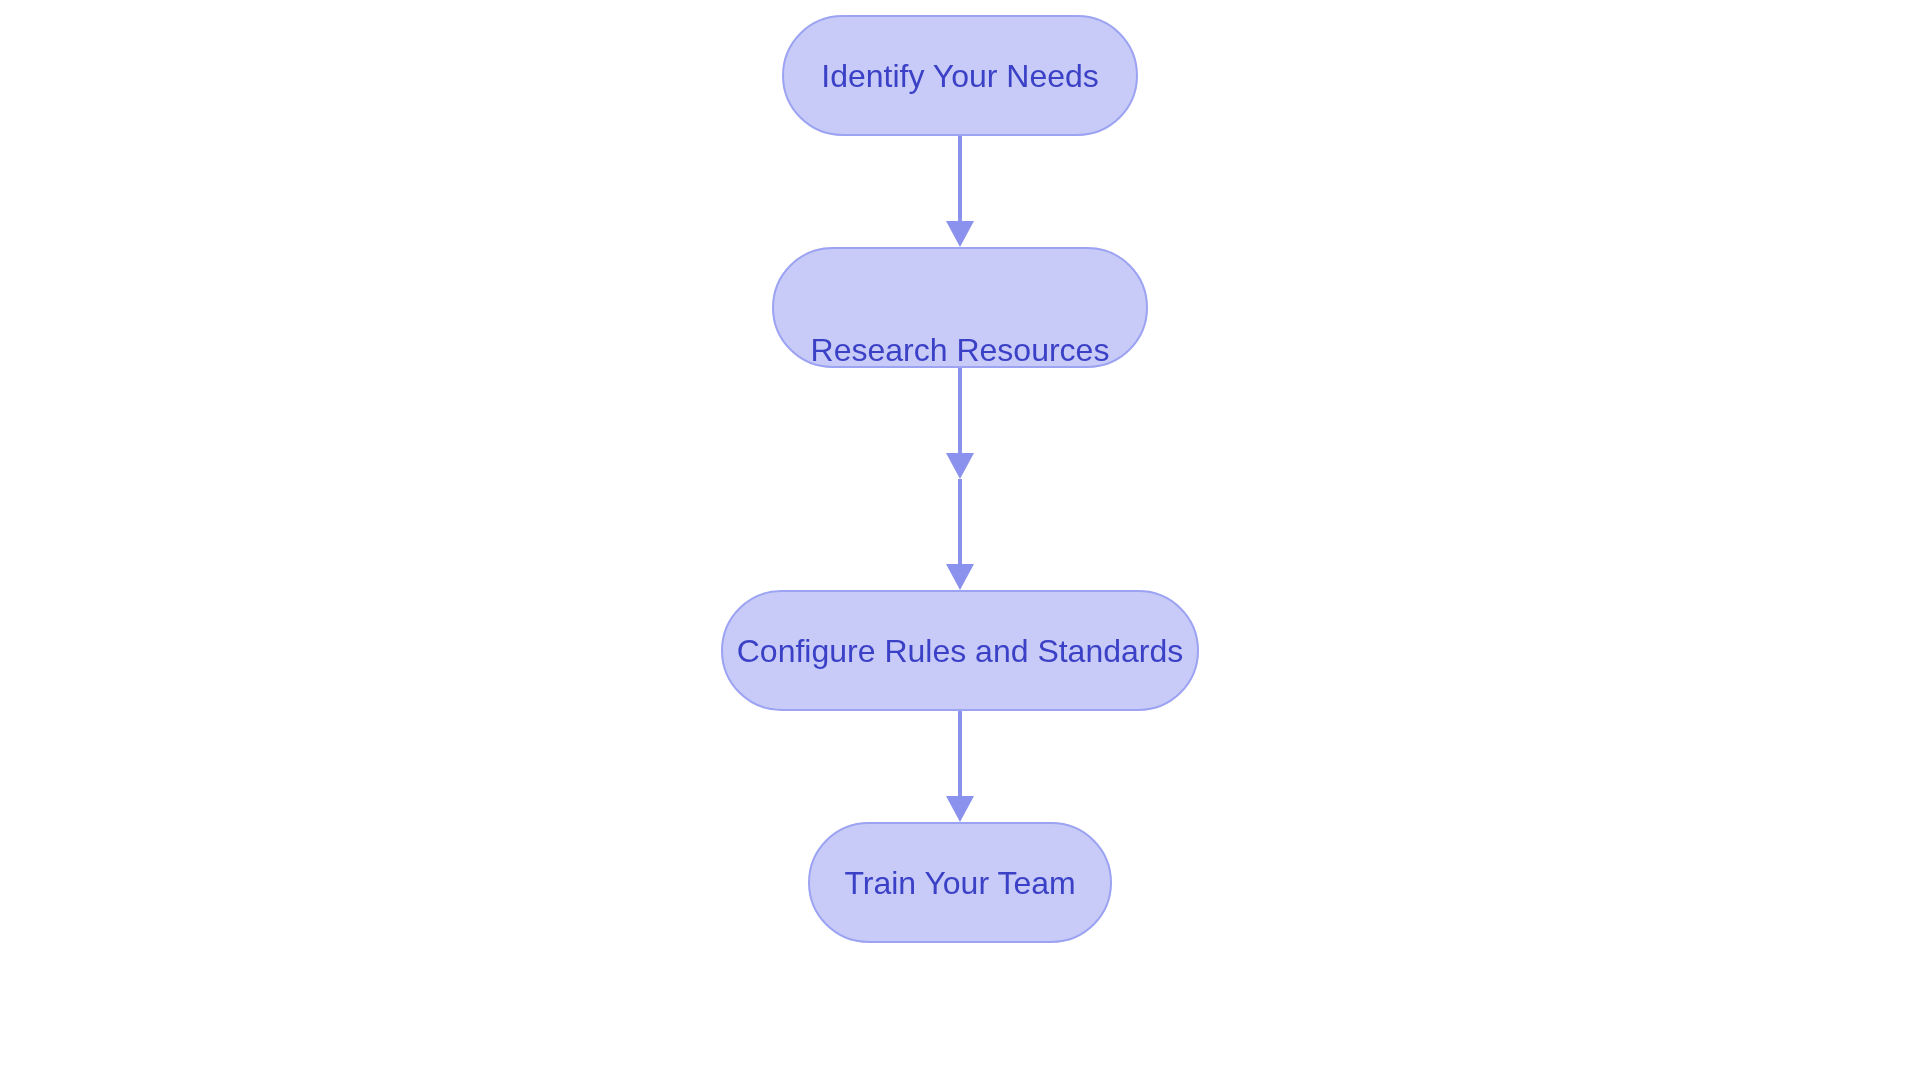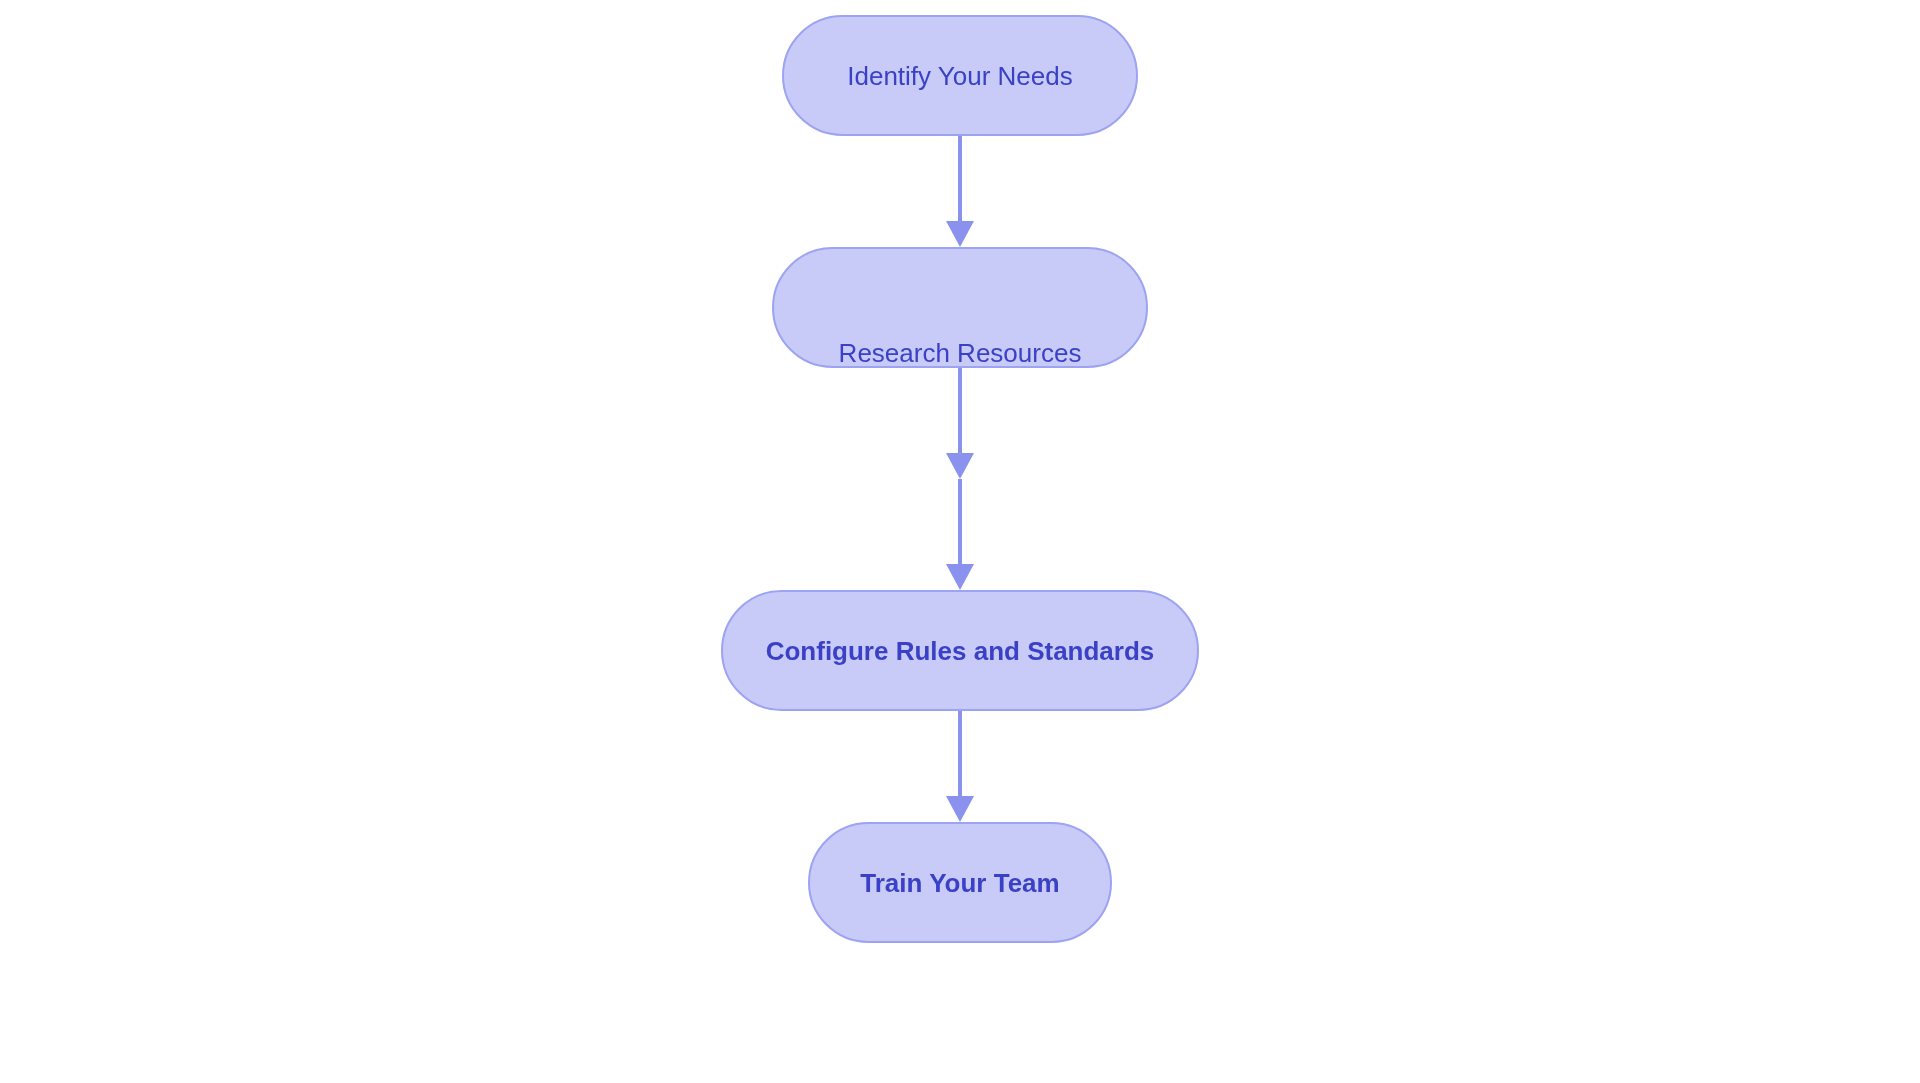--- a/index.html
+++ b/index.html
@@ -34,31 +34,31 @@
     height: 121px;
     border-radius: 61px;
     background: var(--node-fill);
     border: 2px solid var(--node-border);
     display: flex;
     align-items: center;
     justify-content: center;
     flex: 0 0 auto;
   }
   .node-label {
-    font-size: 26px;
+    font-size: 32px;
     line-height: 1;
     color: var(--node-text);
     white-space: nowrap;
     text-align: center;
   }
   .node-0 { width: 356px; }
   .node-1 { width: 376px; align-items: flex-end; }
   .node-2 { width: 476px; }
-  .node-3 { width: 478px; font-weight: bold; }
-  .node-4 { width: 304px; font-weight: bold; }
+  .node-3 { width: 478px; }
+  .node-4 { width: 304px; }
   .connector {
     height: 111px;
     display: flex;
     align-items: stretch;
     justify-content: center;
     flex: 0 0 auto;
   }
   .connector svg { display: block; }
   .connector line { stroke: var(--arrow); stroke-width: 4; }
   .connector polygon { fill: var(--arrow); }

